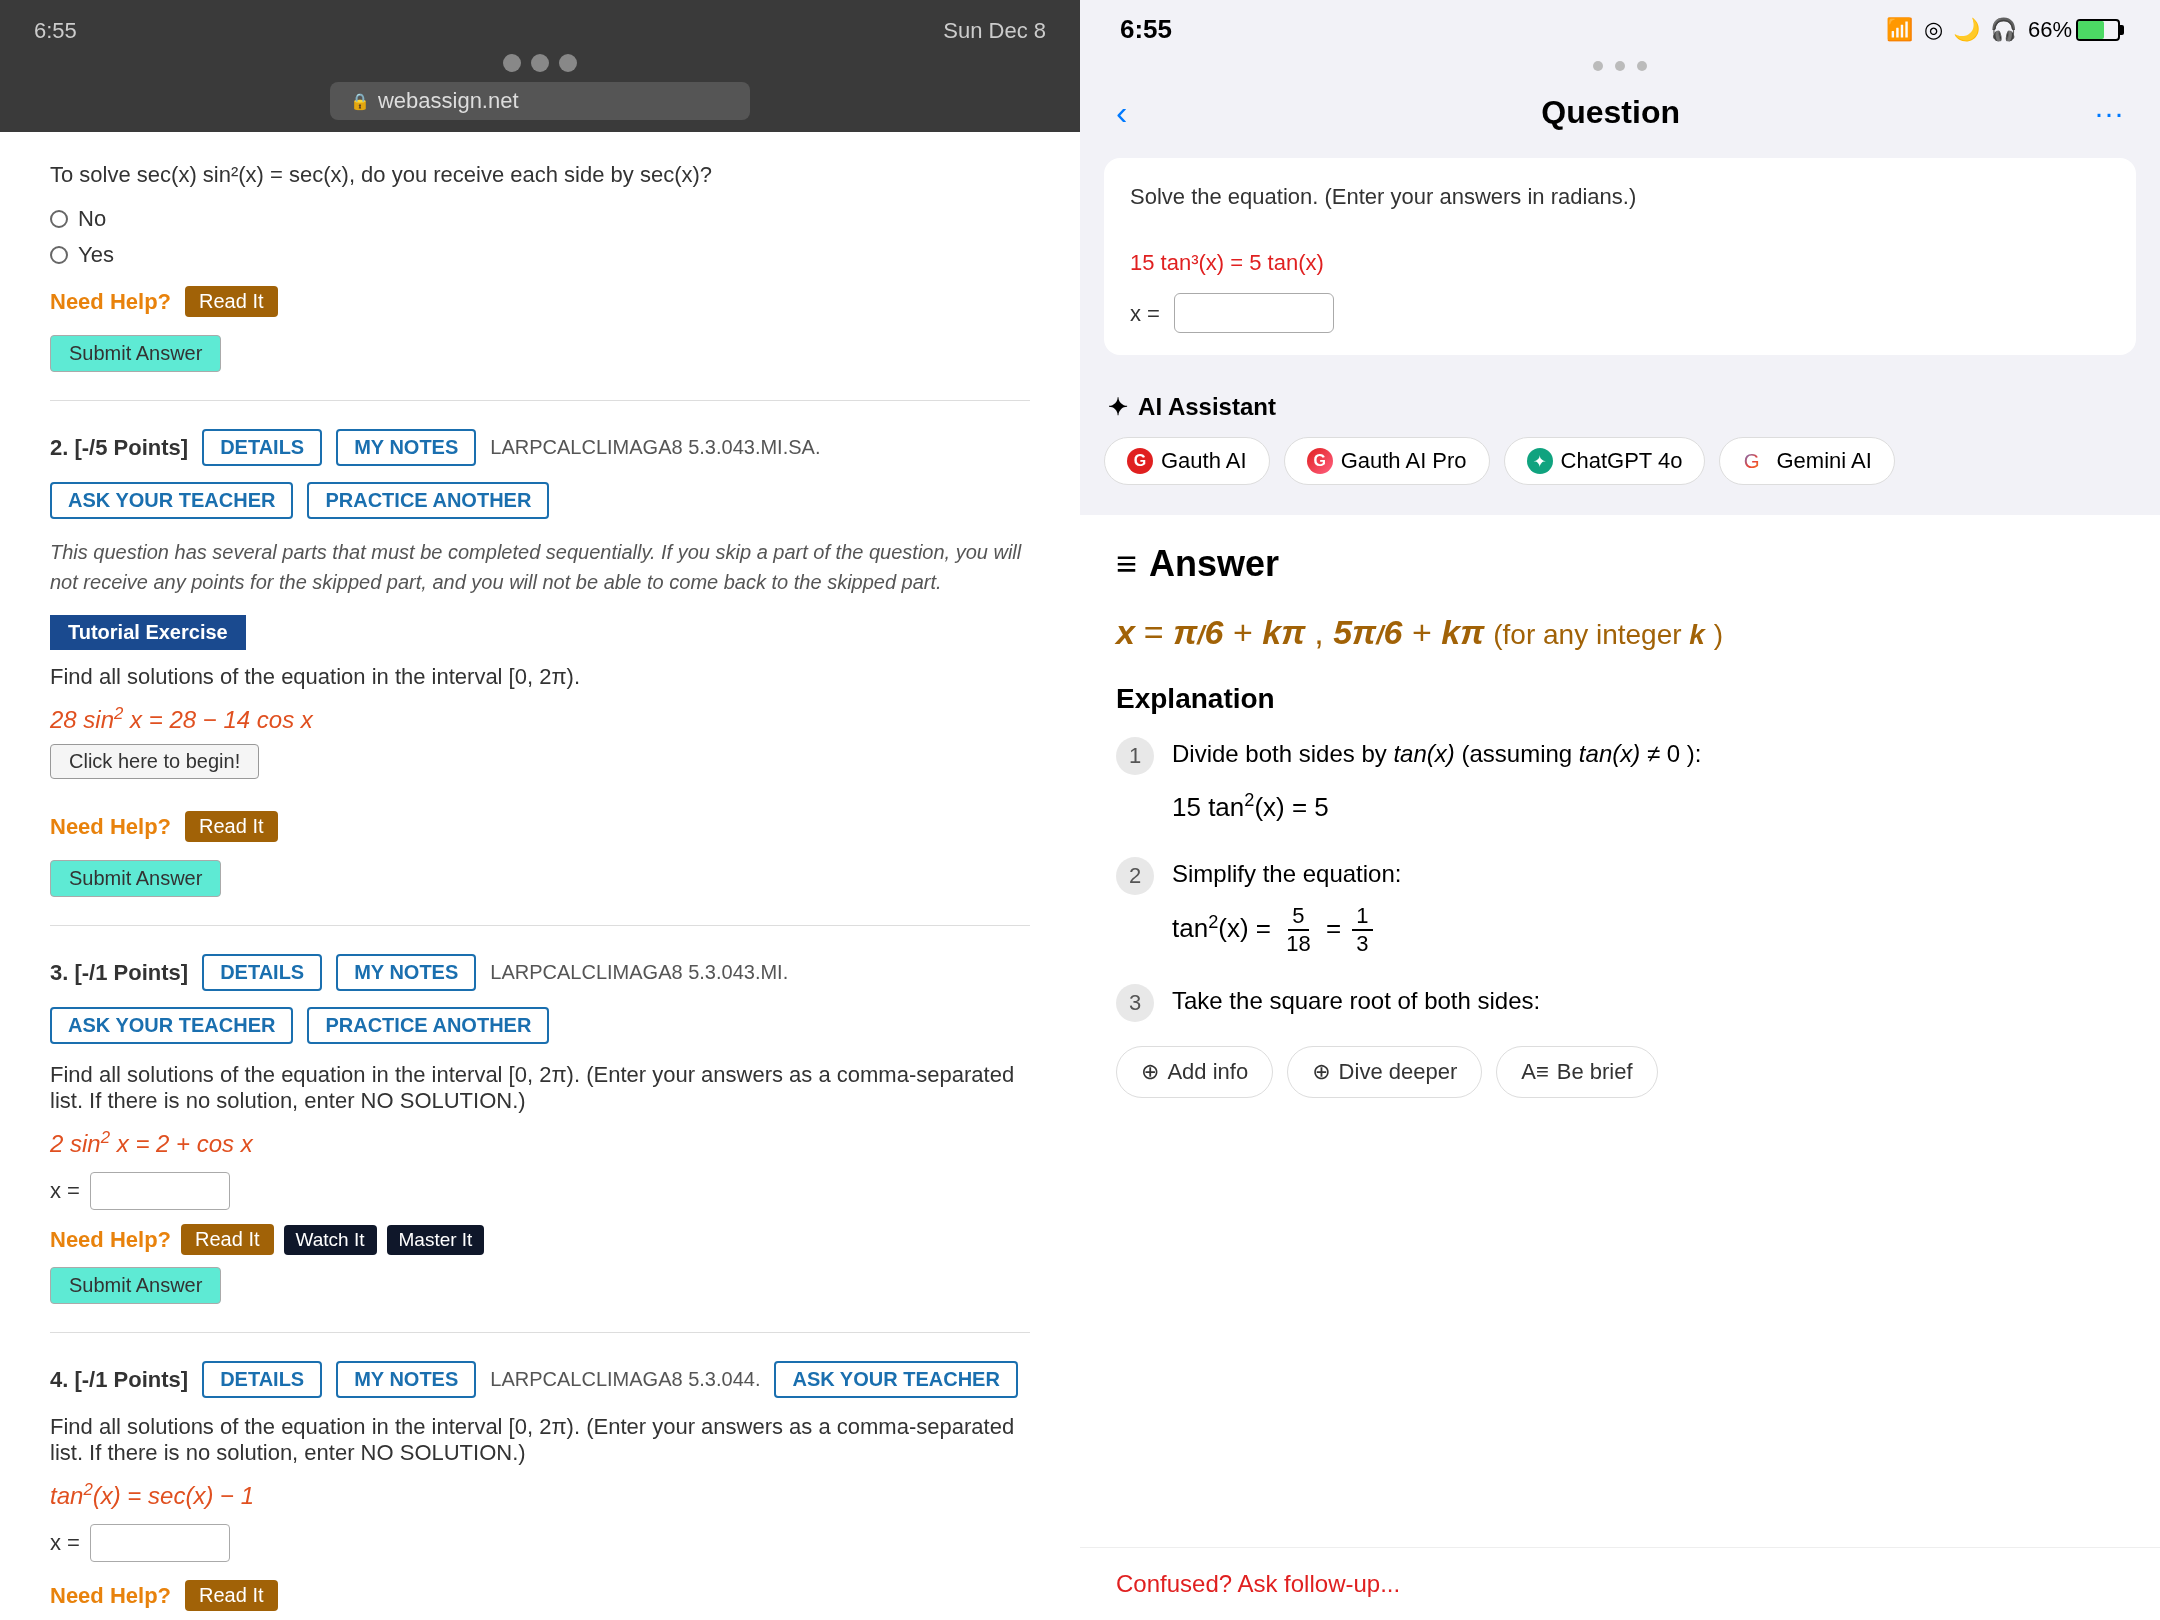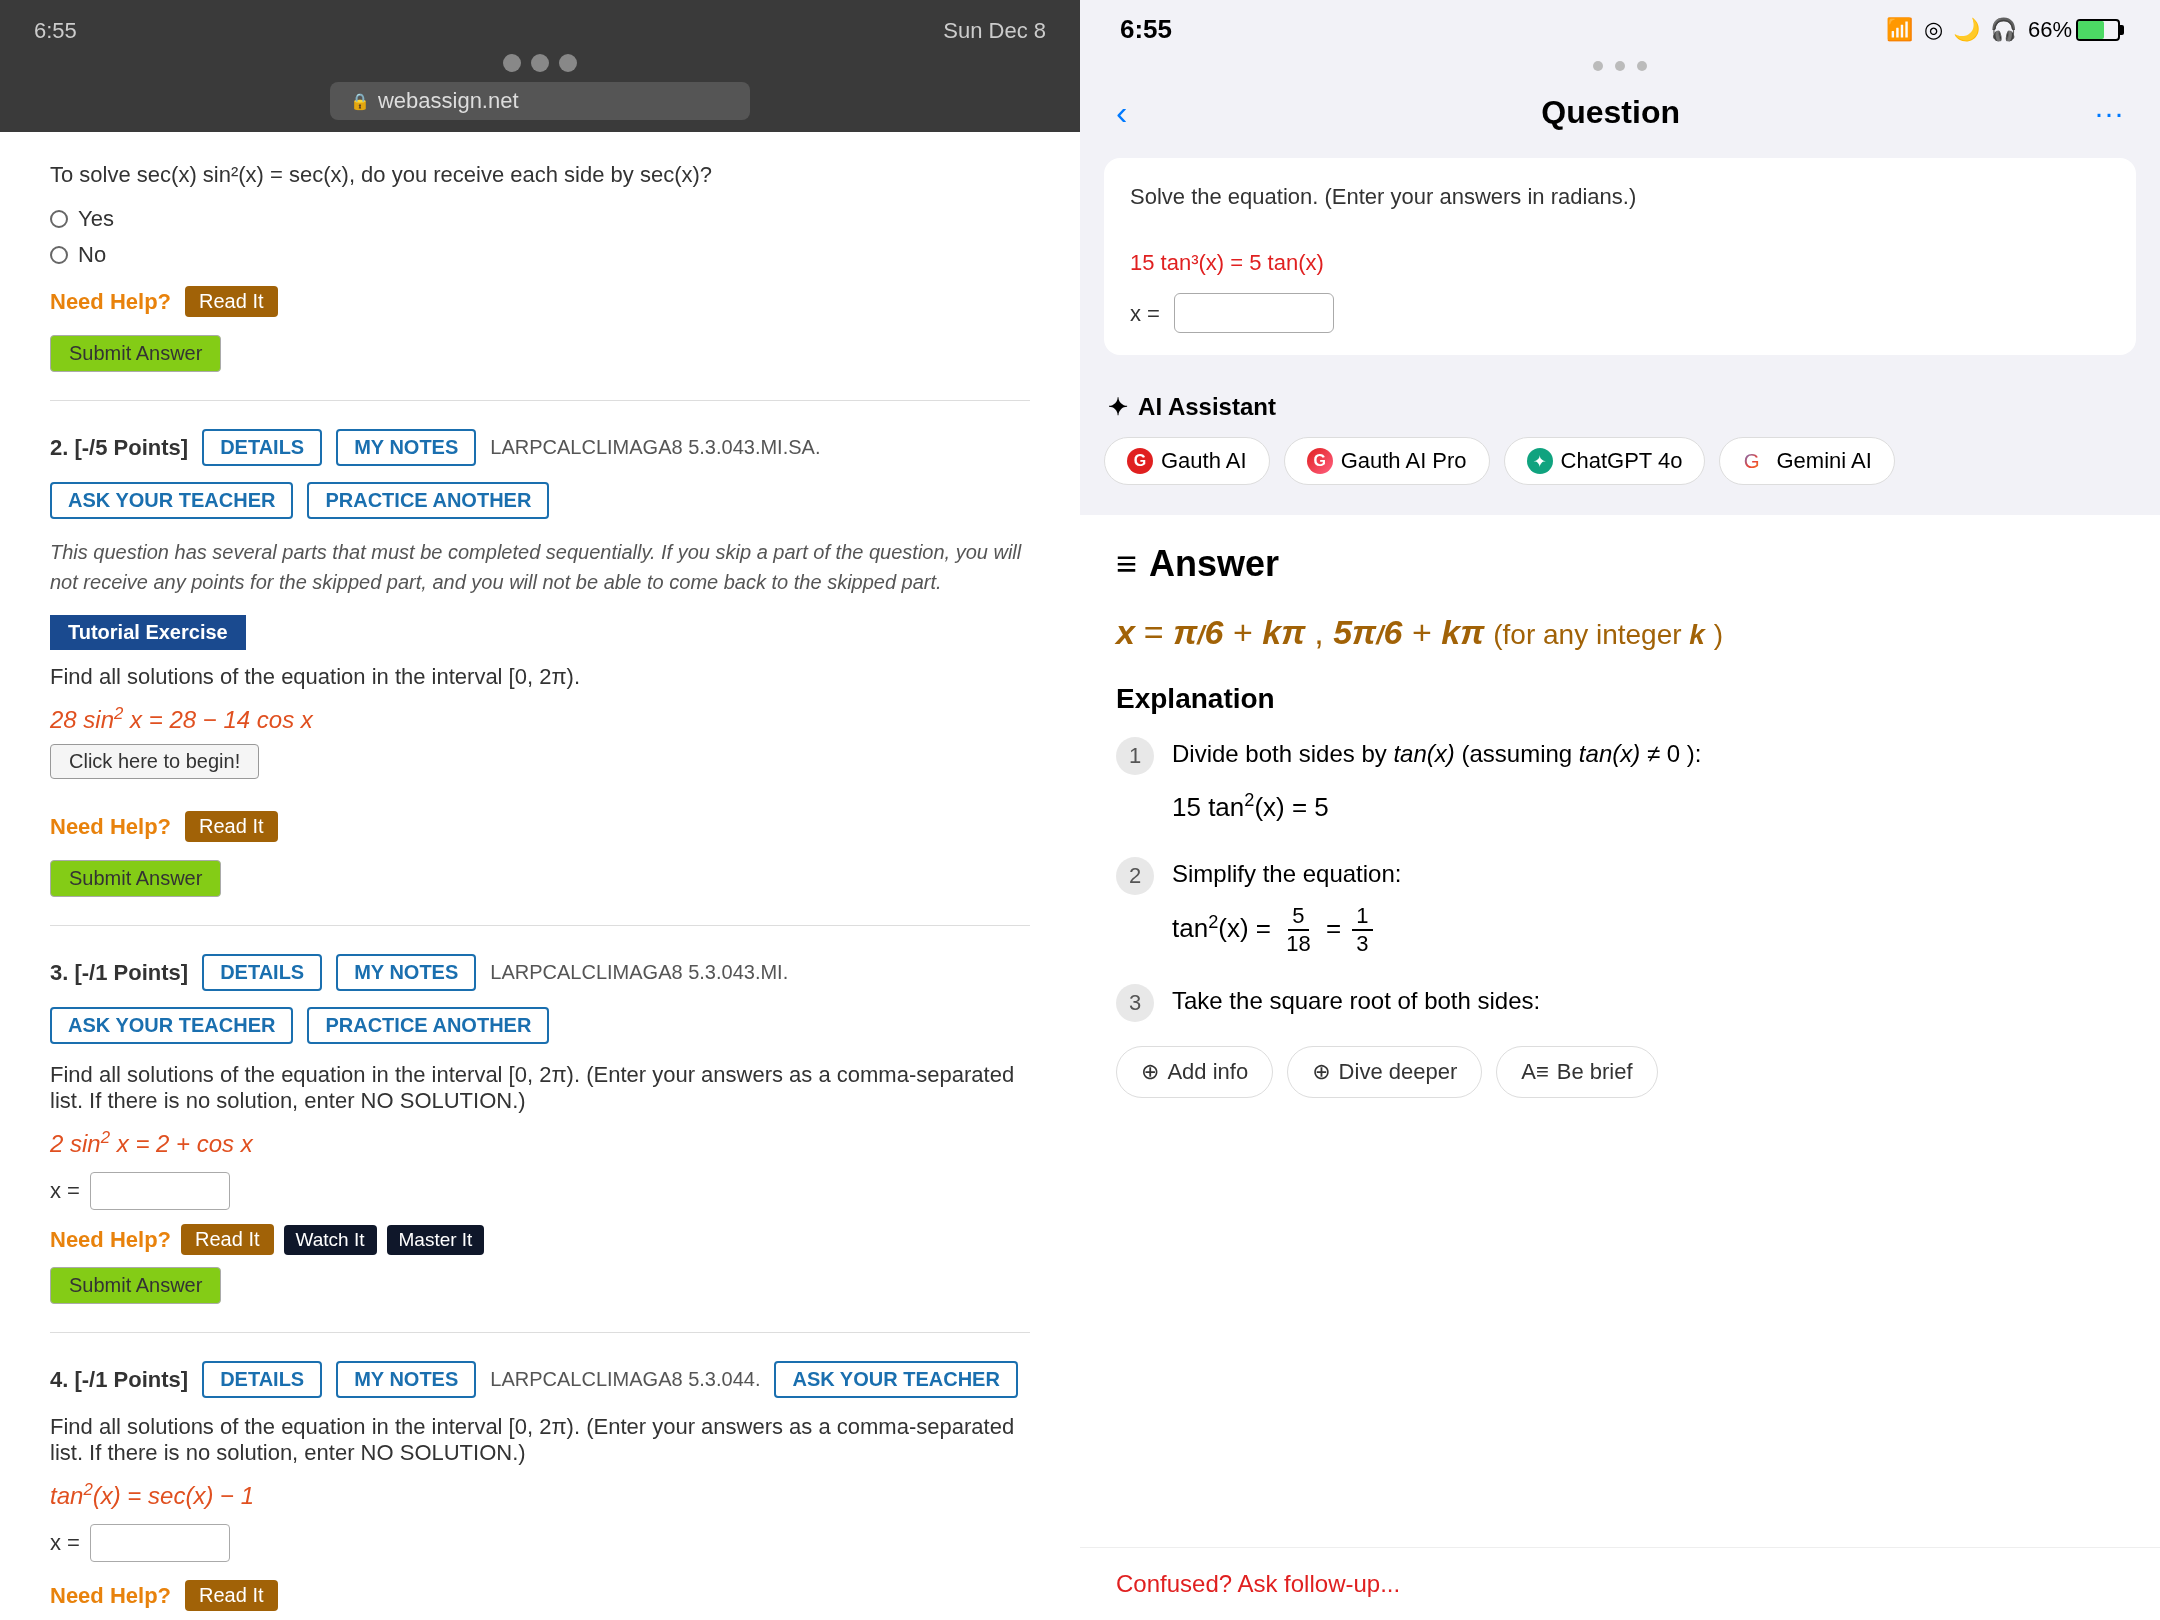--- a/index.html
+++ b/index.html
@@ -89,21 +89,21 @@
     .read-it-btn {
       background: #a16207;
       color: #fff;
       border: none;
       border-radius: 4px;
       padding: 4px 14px;
       font-size: 20px;
       cursor: pointer;
     }
     .submit-btn {
-      background: #84cc16;
+      background: #5eead4;
       border: 1px solid #aaa;
       border-radius: 4px;
       padding: 6px 18px;
       font-size: 20px;
       cursor: pointer;
       color: #333;
     }
 
     
     .question-block {
@@ -510,25 +510,25 @@
       <span class="address-text">webassign.net</span>
     </div>
   </div>
 
   <div class="wa-content">
 
     <div class="q1-remnant question-block">
       <p class="q1-text">To solve sec(x) sin²(x) = sec(x), do you receive each side by sec(x)?</p>
       <div class="radio-option">
         <span class="radio-circle"></span>
-        <span>Yes</span>
+        <span>No</span>
       </div>
       <div class="radio-option">
         <span class="radio-circle"></span>
-        <span>No</span>
+        <span>Yes</span>
       </div>
       <div class="need-help-row">
         <span class="need-help-label">Need Help?</span>
         <button class="read-it-btn">Read It</button>
       </div>
       <button class="submit-btn">Submit Answer</button>
     </div>
 
     <div class="question-block">
       <div class="question-header">

